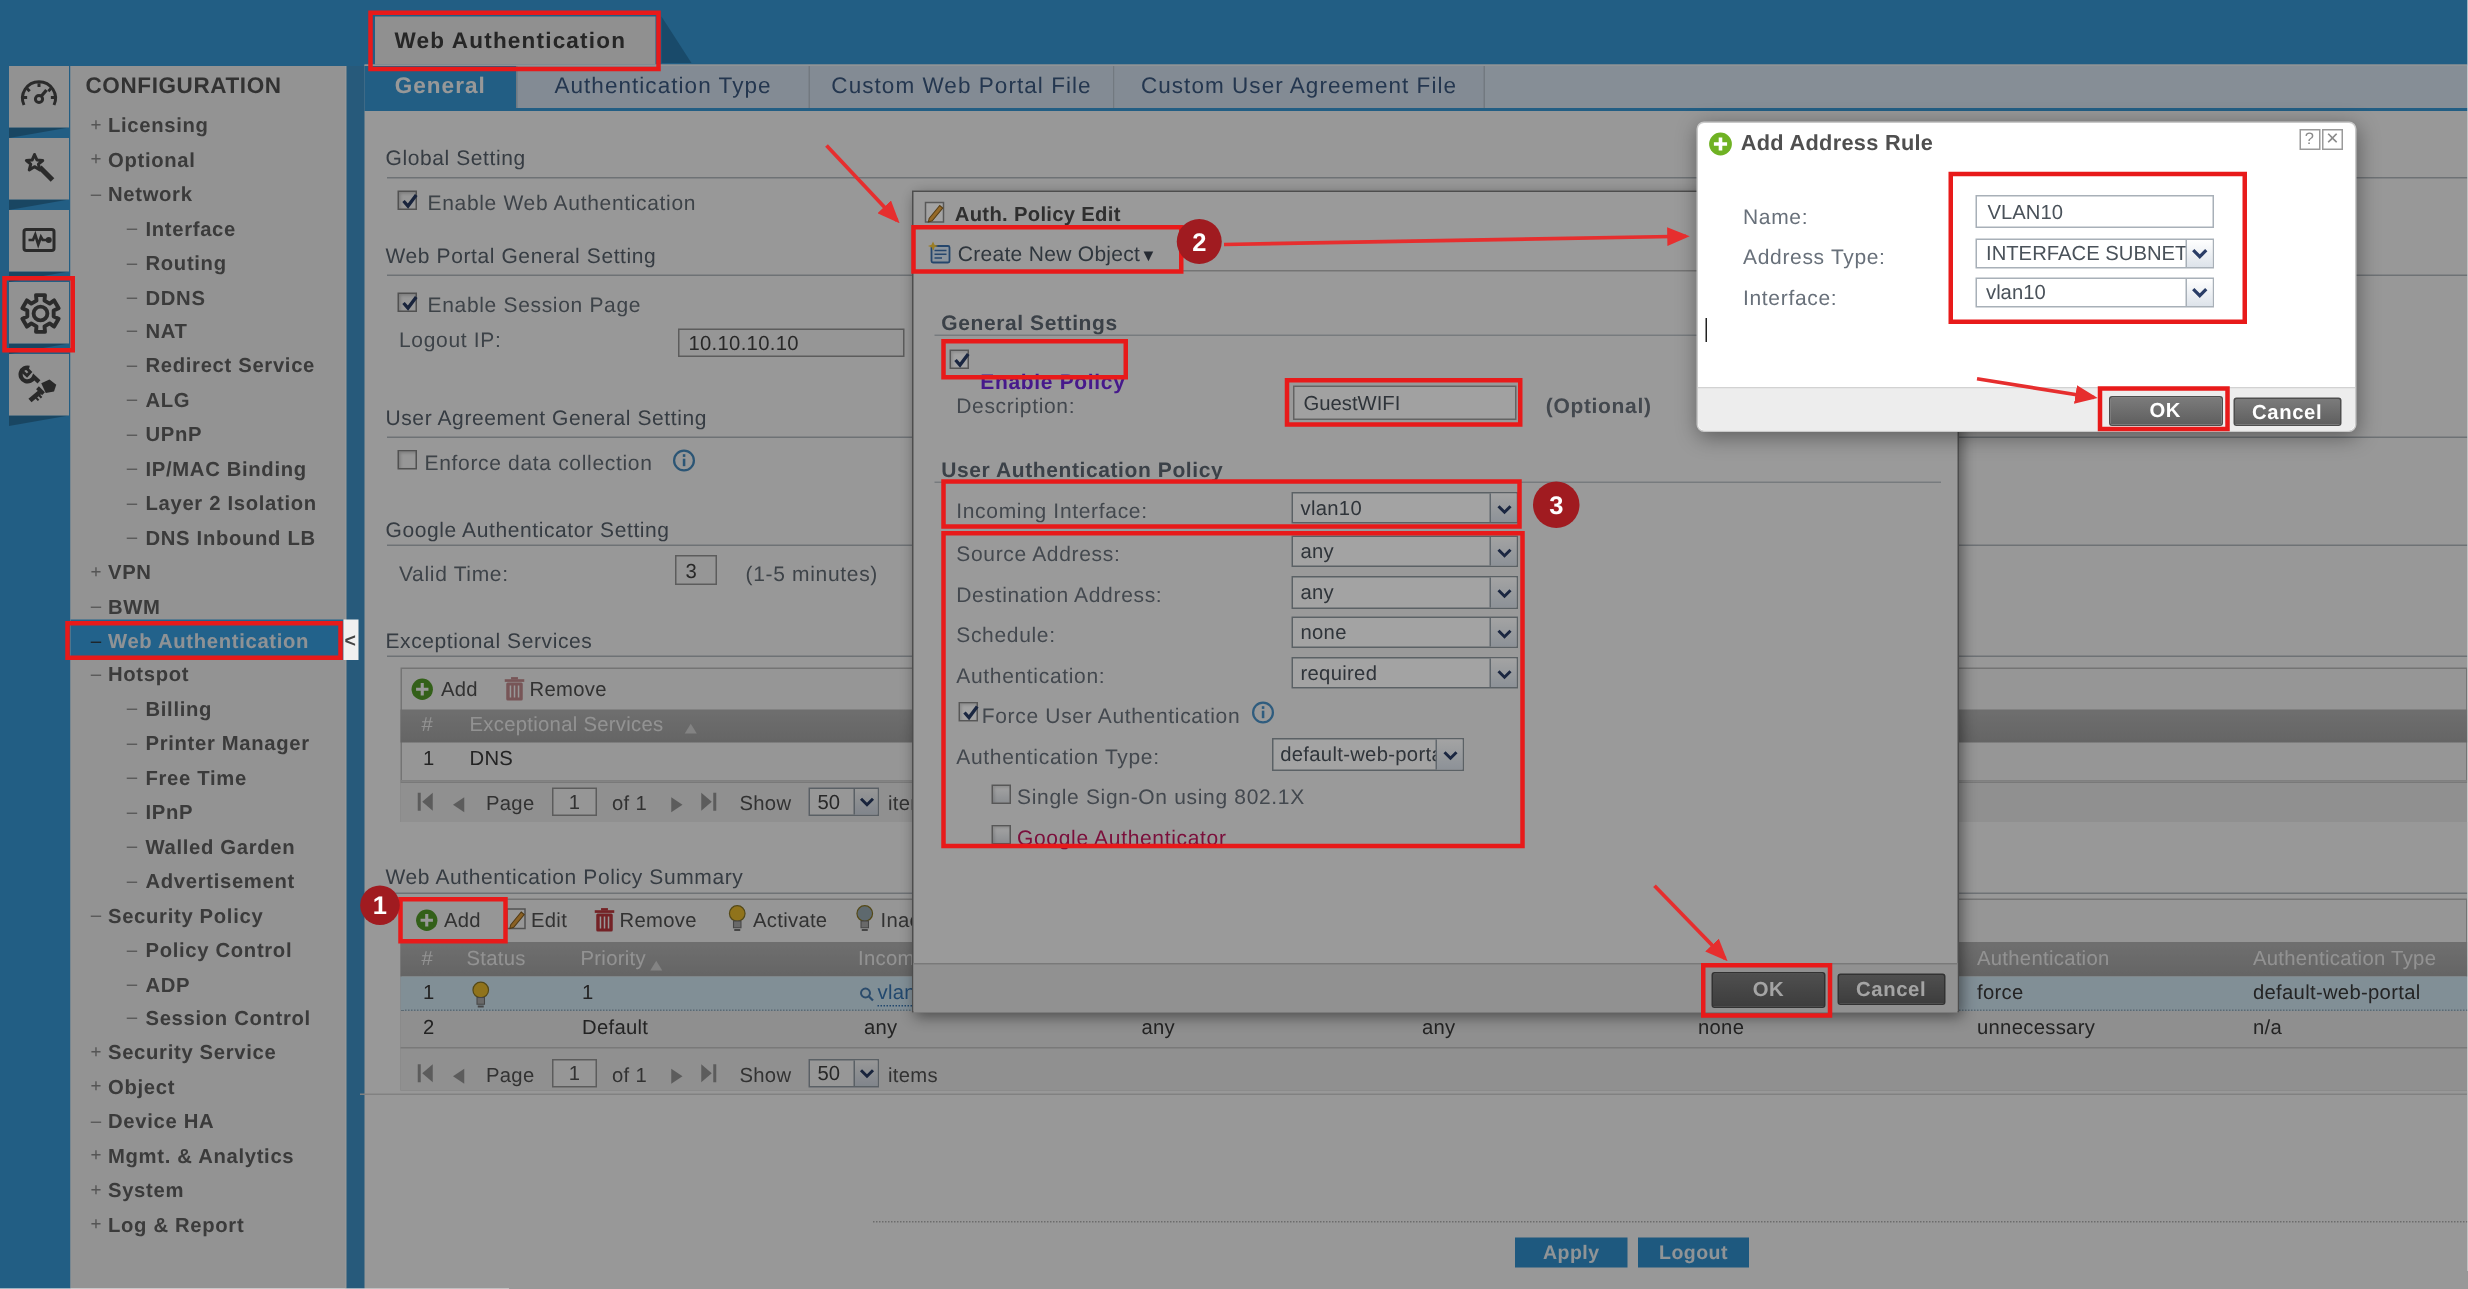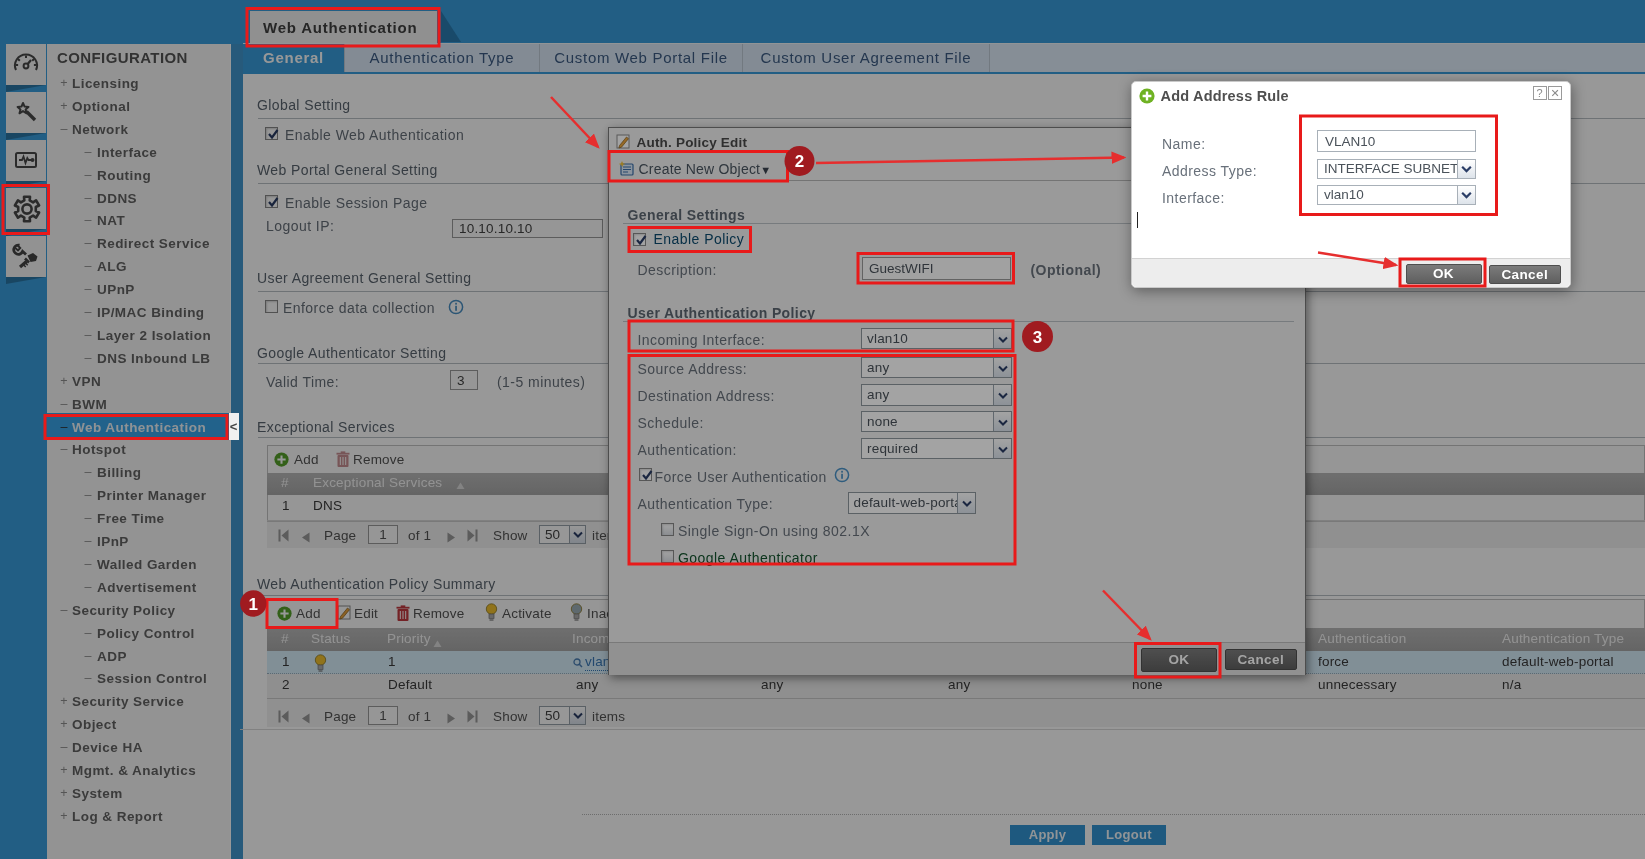--- a/index.html
+++ b/index.html
@@ -412,21 +412,21 @@
       </svg></div>
 <div style="position:absolute;left:30px;top:33px;font-size:14px;color:#4a5560;font-weight:normal;letter-spacing:.2px;white-space:nowrap">Create New Object<span style="font-size:11px;color:#3c4350">▼</span></div>
 <div style="position:absolute;left:0;top:52.5px;width:696px;height:1px;background:#b5b5b5"></div>
 <div style="position:absolute;left:19px;top:79px;font-size:14px;color:#5c6670;font-weight:bold;letter-spacing:.4px;white-space:nowrap">General Settings</div>
 <div style="position:absolute;left:14px;top:95.5px;width:671px;height:1px;background:#b9bfc5"></div>
 <div style="position:absolute;left:24px;top:105px;width:13px;height:13px;background:#fdfdfd;border:1px solid #888;box-shadow:inset 1px 1px 2px rgba(0,0,0,.15)">
       <svg width="15" height="15" viewBox="0 0 15 15" style="position:absolute;left:0;top:-1px">
         <path d="M3 7l3 3.4L11.5 3" stroke="#2a3d66" stroke-width="2.2" fill="none"></path>
       </svg>
     </div>
-<div style="position:absolute;left:45px;top:103px;font-size:14px;color:#0c4a6e;font-weight:normal;letter-spacing:.45px;white-space:nowrap">Enable Policy</div>
+<div style="position:absolute;left:45px;top:118px;font-size:14px;color:#6d28d9;font-weight:bold;letter-spacing:.45px;white-space:nowrap">Enable Policy</div>
 <div style="position:absolute;left:29px;top:134px;font-size:14px;color:#68707a;font-weight:normal;letter-spacing:.45px;white-space:nowrap">Description:</div>
 <div style="position:absolute;left:253.5px;top:129.5px;width:149px;height:23px;background:#fbfbfb;border:1px solid #9a9a9a">
       <div style="position:absolute;left:6px;top:3px;font-size:13.5px;color:#4a525a">GuestWIFI</div>
     </div>
 <div style="position:absolute;left:422px;top:134.5px;font-size:14px;color:#68707a;font-weight:bold;letter-spacing:.45px;white-space:nowrap">(Optional)</div>
 <div style="position:absolute;left:19px;top:177px;font-size:14px;color:#5c6670;font-weight:bold;letter-spacing:.4px;white-space:nowrap">User Authentication Policy</div>
 <div style="position:absolute;left:14px;top:193.5px;width:671px;height:1px;background:#b9bfc5"></div>
 <div style="position:absolute;left:29px;top:204.5px;font-size:14px;color:#68707a;font-weight:normal;letter-spacing:.45px;white-space:nowrap">Incoming Interface:</div>
 <div class="dd" style="left:252.5px;top:200px;width:151px;height:21.5px">
       <div class="t">vlan10</div>
@@ -488,21 +488,21 @@
       <div class="t">default-web-porta</div>
       <div class="b">
         <svg width="12" height="12" viewBox="0 0 12 12">
           <path d="M2 3.5l4 4 4-4" stroke="#2a3d66" stroke-width="2" fill="none"></path>
         </svg>
       </div>
     </div>
 <div style="position:absolute;left:52px;top:395.5px;width:13px;height:13px;background:linear-gradient(#fff,#d9dde2);border:1px solid #888;box-shadow:inset 1px 1px 2px rgba(0,0,0,.15)"></div>
 <div style="position:absolute;left:69.5px;top:395.5px;font-size:14px;color:#68707a;font-weight:normal;letter-spacing:.45px;white-space:nowrap">Single Sign-On using 802.1X</div>
 <div style="position:absolute;left:52px;top:422.5px;width:13px;height:13px;background:linear-gradient(#fff,#d9dde2);border:1px solid #888;box-shadow:inset 1px 1px 2px rgba(0,0,0,.15)"></div>
-<div style="position:absolute;left:69.5px;top:422.5px;font-size:14px;color:#14532d;font-weight:normal;letter-spacing:.45px;white-space:nowrap">Google Authenticator</div>
+<div style="position:absolute;left:69.5px;top:422.5px;font-size:14px;color:#be185d;font-weight:normal;letter-spacing:.45px;white-space:nowrap">Google Authenticator</div>
 <div style="position:absolute;left:0;top:514.5px;width:696px;height:32.5px;background:#e2e2e2;border-top:1px solid #bdbdbd"></div>
 <div class="dbtn" style="left:532.5px;top:520px;width:76px;height:24px;line-height:22px">OK</div>
 <div class="dbtn" style="left:616px;top:521.5px;width:72.5px;height:21px;line-height:19px">Cancel</div>
 </div>
 <div class="ov2"></div>
 <div id="dlg2">
 <div style="position:absolute;left:7.5px;top:6px"><svg width="16" height="16" viewBox="0 0 16 16">
         <circle cx="8" cy="8" r="7.6" fill="#6fb223"></circle>
         <path d="M8 3.6v8.8M3.6 8h8.8" stroke="#fff" stroke-width="2.4"></path>
       </svg></div>

